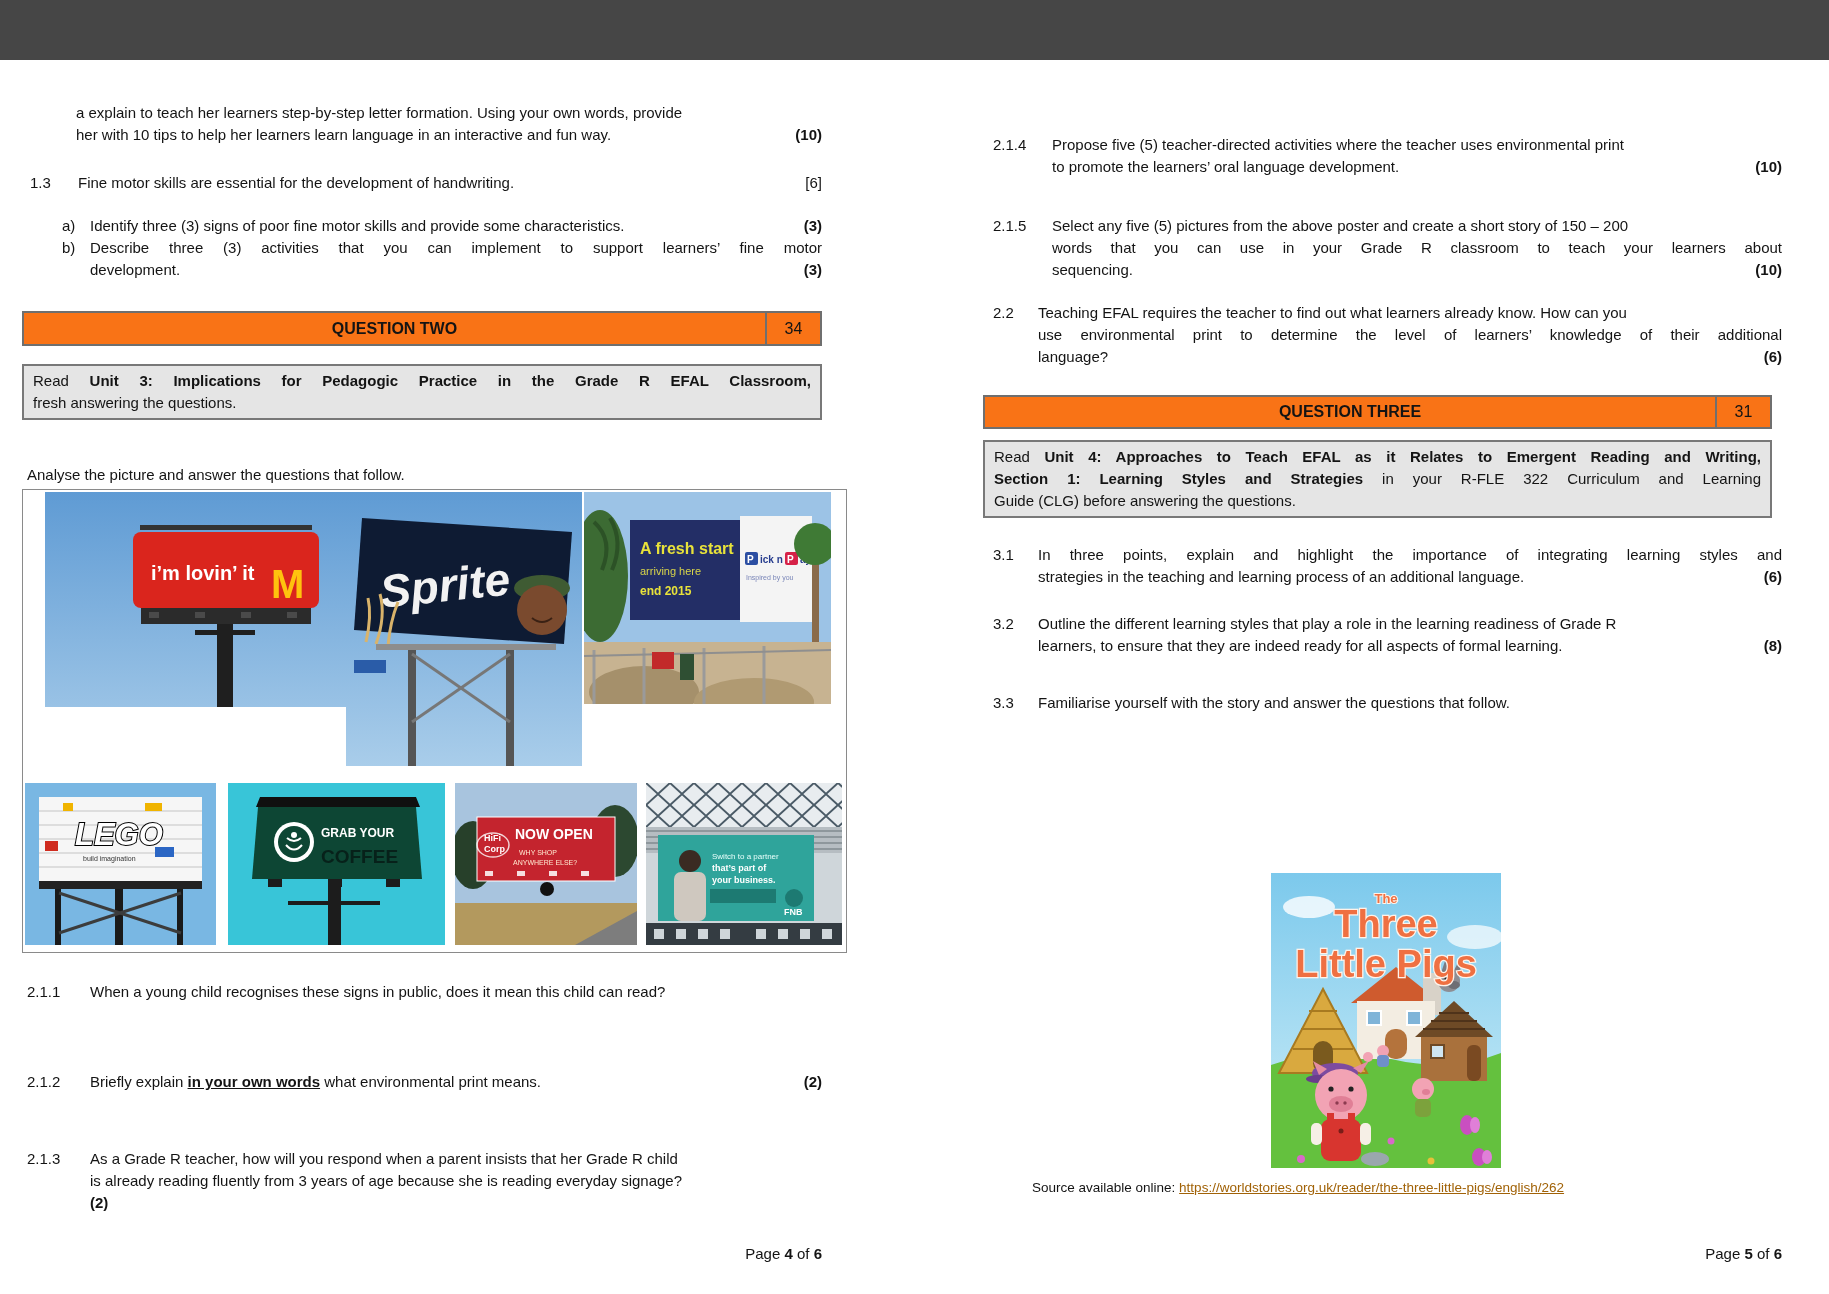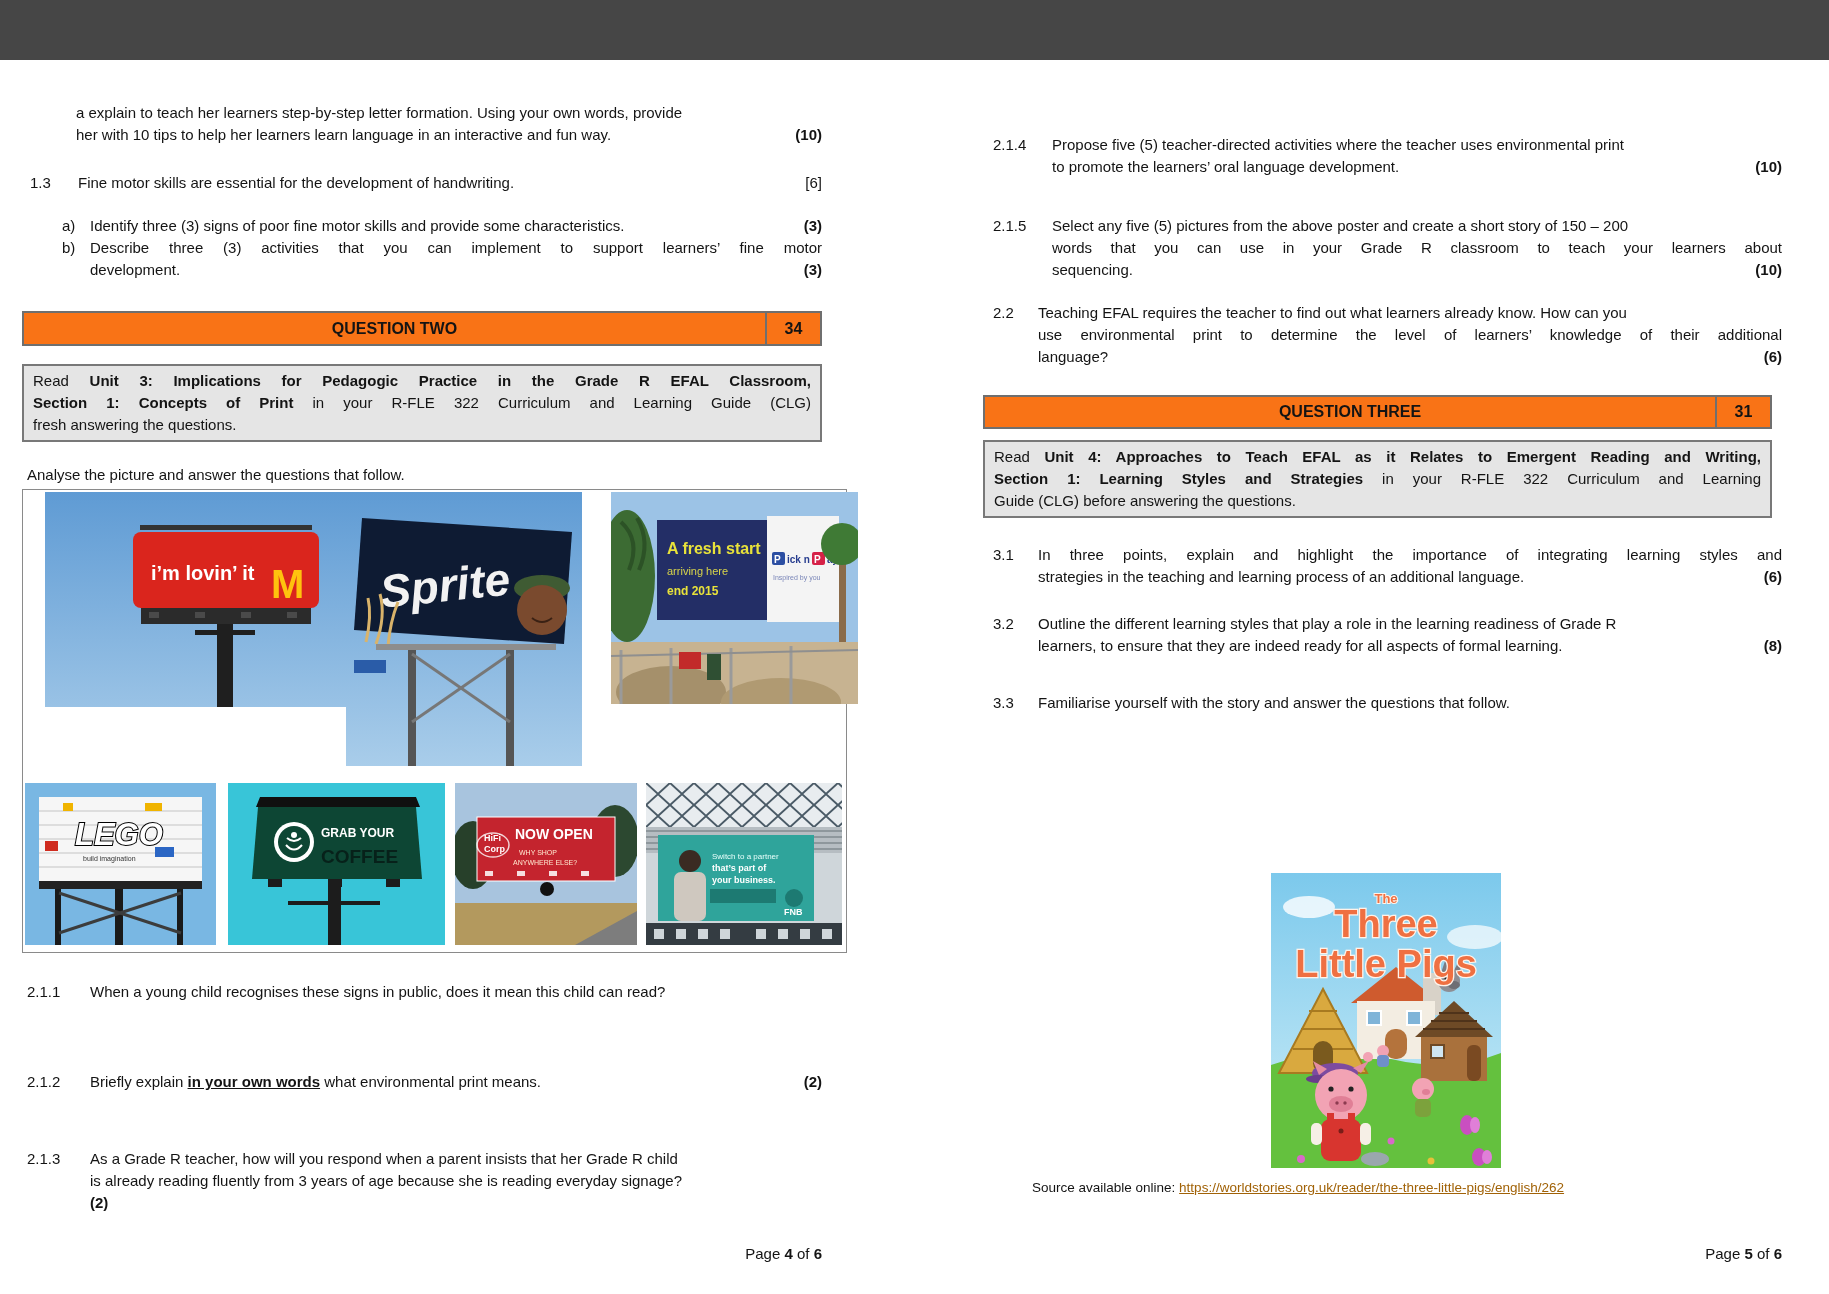--- a/index.html
+++ b/index.html
@@ -16,21 +16,21 @@
   .lastline{display:flex;justify-content:space-between;height:22px;}
   .marks{font-weight:700;white-space:nowrap;}
   .plainmarks{font-weight:400;white-space:nowrap;}
   .b{font-weight:700;}
   .u{font-weight:700;text-decoration:underline;}
   .qrow{position:absolute;display:flex;}
   .qnum{flex:none;}
   .qbody{flex:1;min-width:0;}
   .bar{position:absolute;background:#f97316;border:2px solid #6f6f6f;display:flex;align-items:stretch;}
   .bar .title{flex:1;text-align:center;font-weight:700;font-size:16px;display:flex;align-items:center;justify-content:center;}
-  .bar .bmarks{width:53px;border-left:2px solid #6f6f6f;font-weight:700;font-size:16px;display:flex;align-items:center;justify-content:center;}
+  .bar .bmarks{width:53px;border-left:2px solid #6f6f6f;font-weight:400;font-size:16px;display:flex;align-items:center;justify-content:center;}
   .readbox{position:absolute;background:#e5e5e5;border:2px solid #787878;padding:4px 9px;}
   .collage{position:absolute;left:22px;top:489px;width:823px;height:462px;background:#ffffff;border:1px solid #8a8a8a;}
   .tile{position:absolute;overflow:hidden;}
   .footer{position:absolute;text-align:right;}
   a.srclink{color:#a16207;text-decoration:underline;cursor:pointer;}
   svg{display:block;}
   svg text{font-family:"Liberation Sans", sans-serif;}
 </style>
 </head>
 <body>
@@ -76,21 +76,20 @@
   </div>
 </div>
 
 <div class="bar" style="left:22px;top:311px;width:796px;height:31px;">
   <div class="title">QUESTION TWO</div>
   <div class="bmarks">34</div>
 </div>
 
 <div class="readbox" style="left:22px;top:364px;width:778px;">
   <div class="just"><span>Read </span><span class="b">Unit 3: Implications for Pedagogic Practice in the Grade R EFAL Classroom,</span></div>
-  <div class="just"><span class="b">Section 1: Concepts of Print</span><span> in your R-FLE 322 Curriculum and Learning Guide (CLG)</span></div>
   <div class="line">fresh answering the questions.</div>
 </div>
 
 <div class="abs line" style="left:27px;top:464px;">Analyse the picture and answer the questions that follow.</div>
 
 <div class="collage">
 
   <div class="tile" style="left:2px;top:2px;width:320px;height:215px;margin-left:20px;">
     <svg width="320" height="274" viewBox="0 0 320 274">
       <defs>
@@ -125,21 +124,21 @@
       <path d="M20,150 q6,-26 2,-44 M30,152 q10,-28 4,-50 M42,154 q2,-24 10,-44" stroke="#d9b36a" stroke-width="3" fill="none"></path>
       <rect x="30" y="152" width="180" height="6" fill="#8d8d8d"></rect>
       <rect x="62" y="158" width="8" height="116" fill="#555555"></rect>
       <rect x="160" y="158" width="8" height="116" fill="#555555"></rect>
       <line x1="66" y1="162" x2="164" y2="230" stroke="#777" stroke-width="3"></line>
       <line x1="164" y1="162" x2="66" y2="230" stroke="#777" stroke-width="3"></line>
       <rect x="8" y="168" width="32" height="13" fill="#2a5ca8"></rect>
     </svg>
   </div>
 
-  <div class="tile" style="left:588px;top:2px;width:247px;height:212px;">
+  <div class="tile" style="left:561px;top:2px;width:247px;height:212px;">
     <svg width="247" height="274" viewBox="0 0 247 274">
       <rect width="247" height="274" fill="#9cc3e6"></rect>
       <ellipse cx="16" cy="84" rx="28" ry="66" fill="#3c6b33"></ellipse>
       <path d="M10,30 q20,18 8,48 M26,26 q14,24 2,52" stroke="#2c5226" stroke-width="4" fill="none"></path>
       <rect x="46" y="28" width="110" height="100" fill="#232e66"></rect>
       <text x="56" y="62" font-size="16" font-weight="bold" fill="#e8e23a">A fresh start</text>
       <text x="56" y="83" font-size="11" fill="#d8d44a">arriving here</text>
       <text x="56" y="103" font-size="12" font-weight="bold" fill="#e8e23a">end 2015</text>
       <rect x="156" y="24" width="72" height="106" fill="#f4f4f4"></rect>
       <rect x="161" y="60" width="13" height="13" rx="2" fill="#2b4ea2"></rect>

